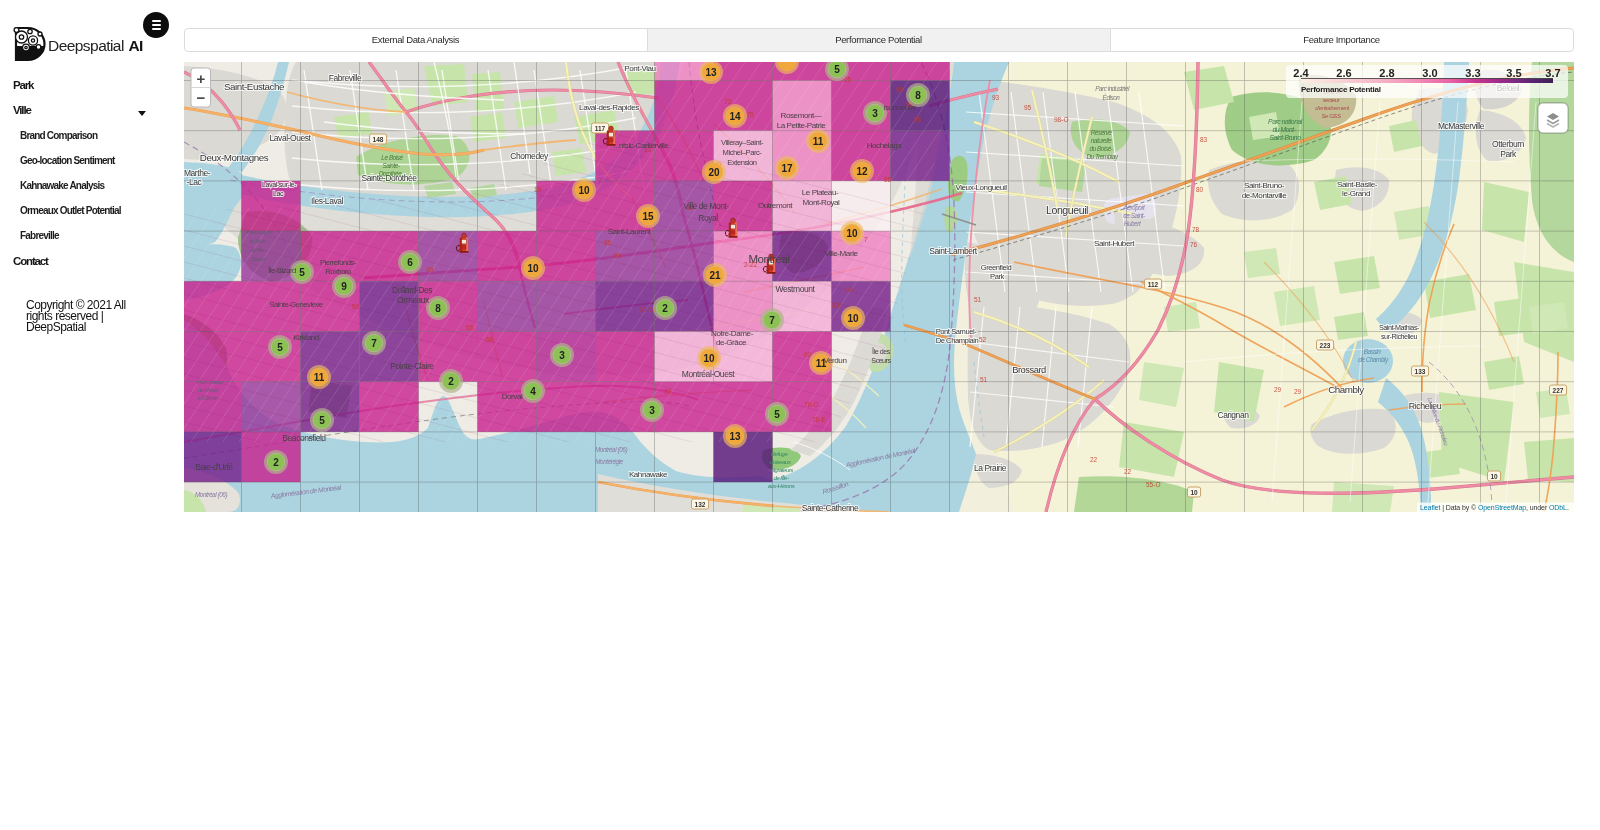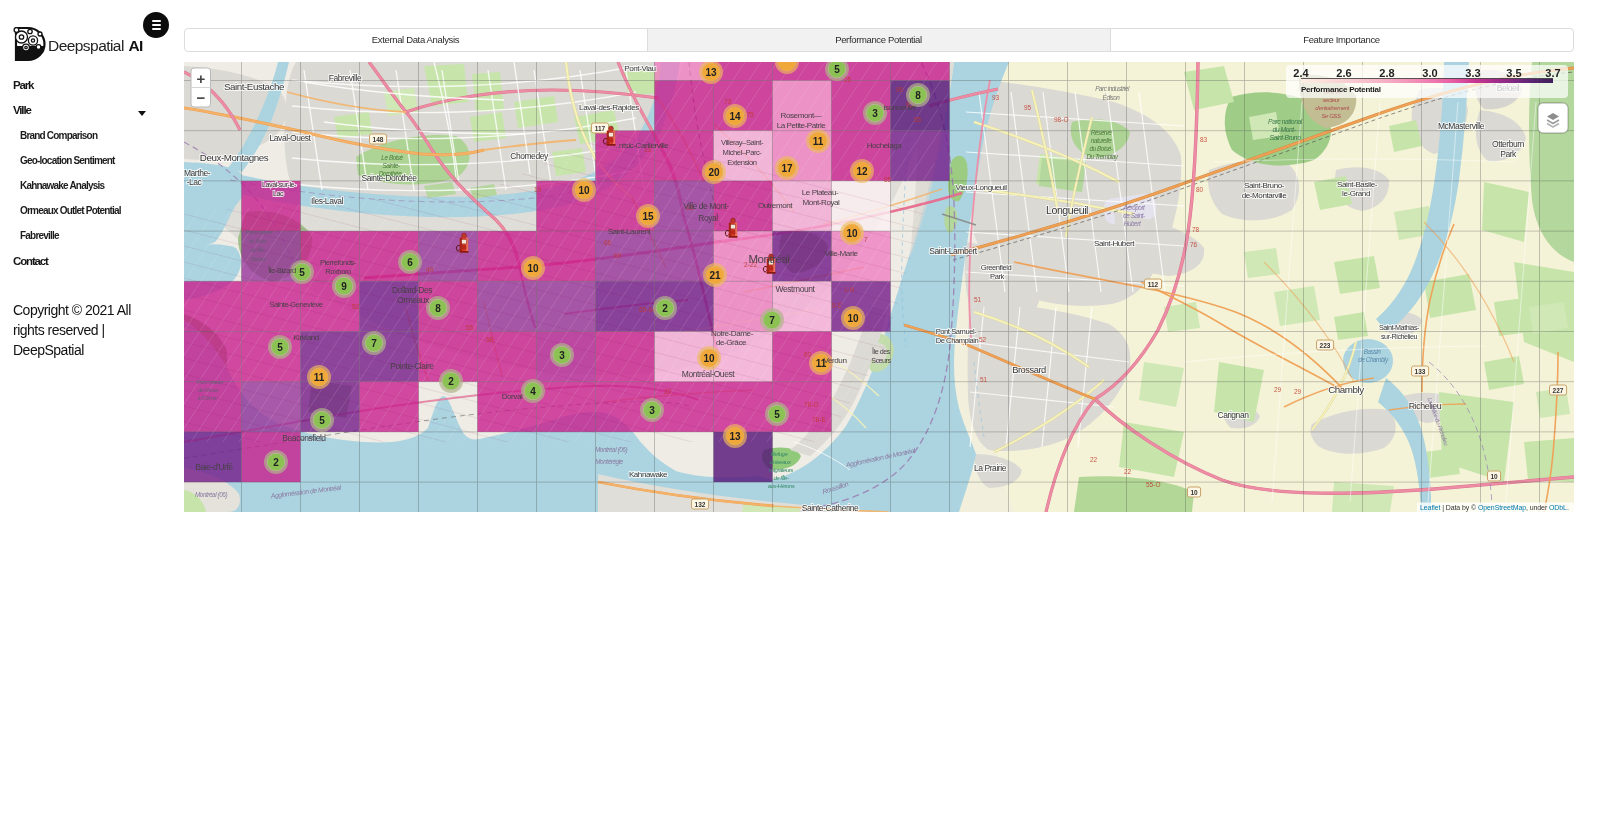--- a/index.html
+++ b/index.html
@@ -2,21 +2,21 @@
 <html><head><meta charset="utf-8">
 <style>
 *{margin:0;padding:0;box-sizing:border-box}
 body{width:1600px;height:830px;background:#fff;font-family:"Liberation Sans",sans-serif;position:relative;overflow:hidden}
 .menu-btn{position:absolute;left:143px;top:12px;width:26px;height:26px;border-radius:50%;background:#0c0c0c}
 .menu-btn .l{position:absolute;left:8.5px;width:9px;height:1.7px;background:#fff;border-radius:1px}
 .nav{position:absolute;left:13px;top:76px;color:#161616;width:175px}
 .nav div{white-space:nowrap}
 .nav .main{font-size:11.5px;font-weight:600;letter-spacing:-1.15px}
 .nav .sub{font-size:10px;font-weight:700;letter-spacing:-0.8px;padding-left:7px;color:#1c1c1c}
-.copy{position:absolute;left:13px;top:300px;font-size:14px;letter-spacing:-0.5px;color:#111;line-height:20px;width:118px}
+.copy{position:absolute;left:26px;top:300px;font-size:12px;letter-spacing:-0.5px;color:#111;line-height:11px;width:118px}
 .tabs{position:absolute;left:183.5px;top:27.5px;width:1390px;height:24px;display:flex;border:1px solid #dcdcdc;border-radius:4px;background:#fff}
 .tab{flex:1;display:flex;align-items:center;justify-content:center;font-size:9.5px;letter-spacing:-0.35px;color:#2b2b2b;border-right:1px solid #dcdcdc}
 .tab:last-child{border-right:none}
 .tab.active{background:#f1f1f1}
 #map{position:absolute;left:183.5px;top:62px;width:1390px;height:450px}
 </style></head><body>
 
 <svg style="position:absolute;left:0;top:0" width="183" height="70" viewBox="0 0 183 70">
  <defs>
       <clipPath id="dlow">

